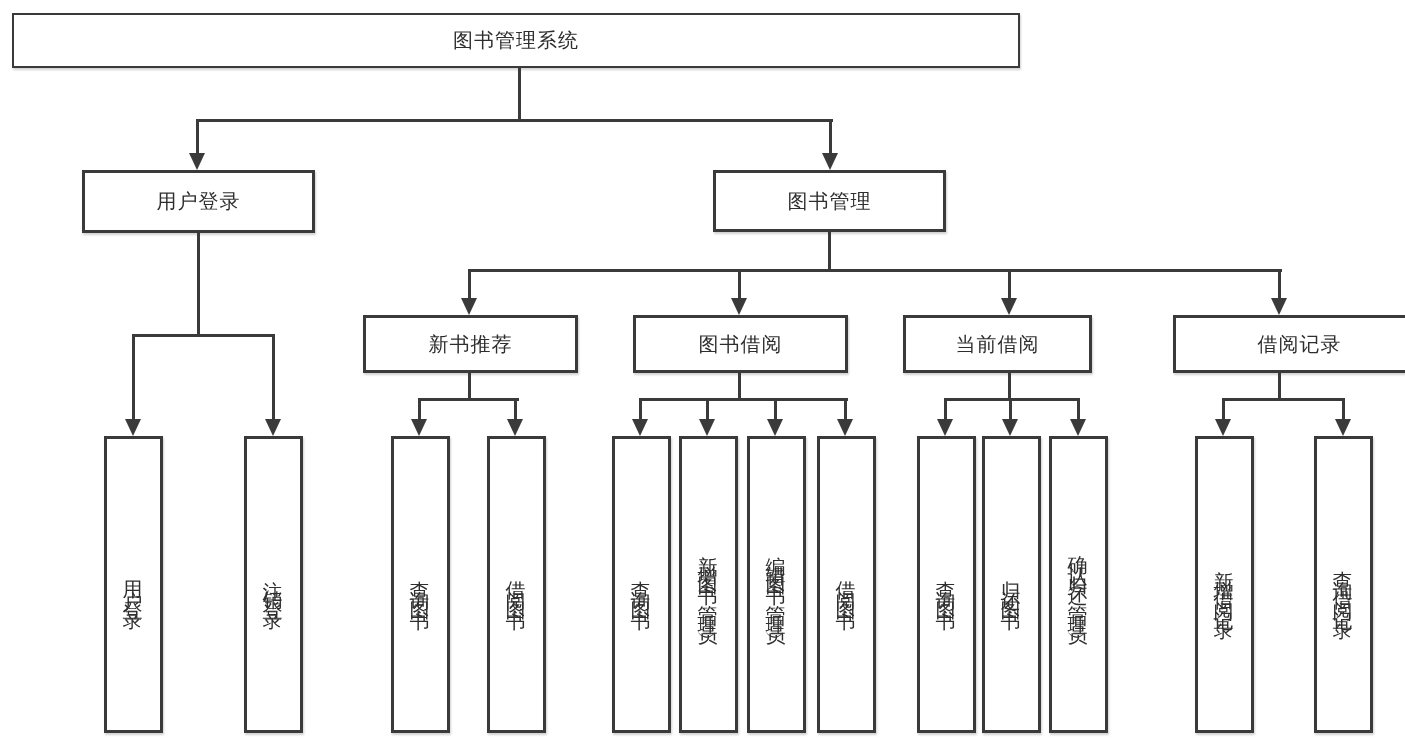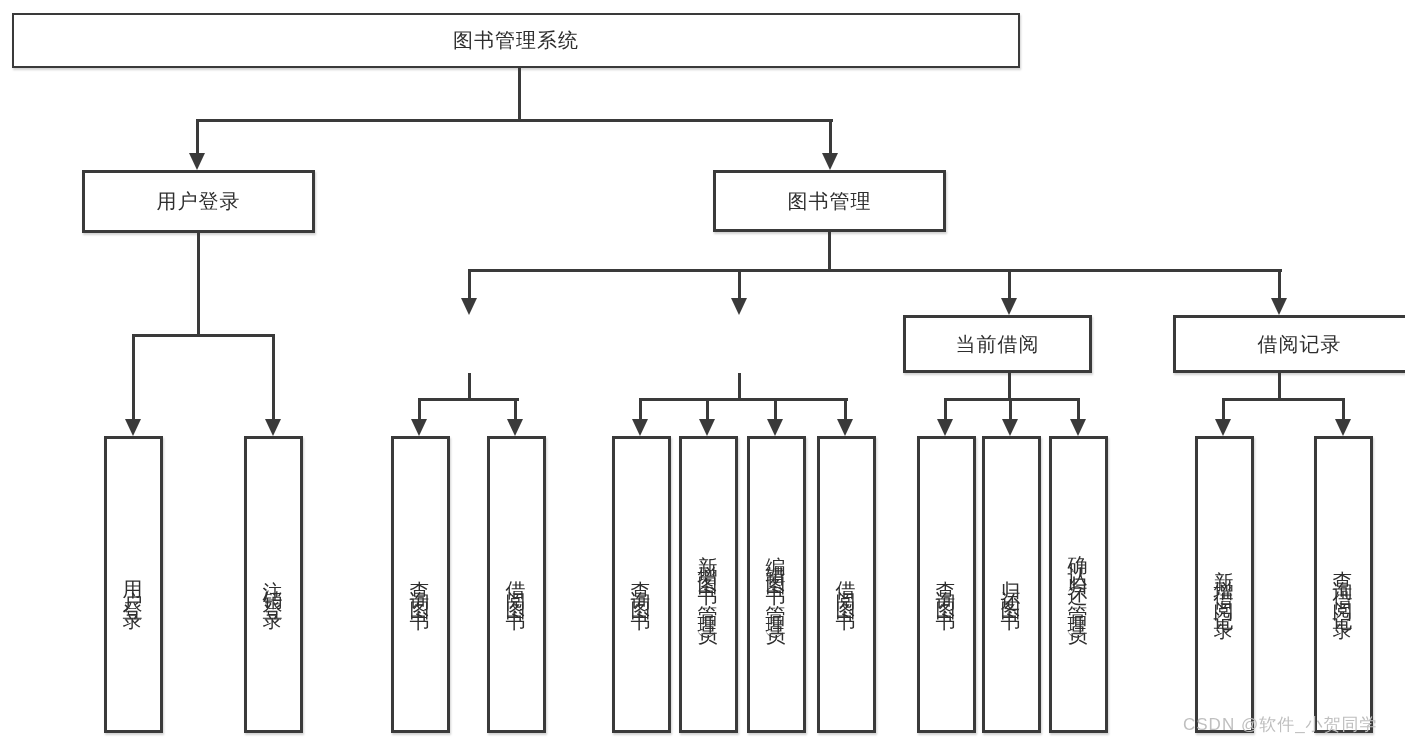--- a/index.html
+++ b/index.html
@@ -116,20 +116,26 @@
   <div class="hl" style="left:468px; top:269px; width:814px;"></div>
   <div class="vl" style="left:468px;  top:271px; height:27px;"></div>
   <div class="ar" style="left:461px;  top:298px;"></div>
   <div class="vl" style="left:738px;  top:271px; height:27px;"></div>
   <div class="ar" style="left:731px;  top:298px;"></div>
   <div class="vl" style="left:1008px; top:271px; height:27px;"></div>
   <div class="ar" style="left:1001px; top:298px;"></div>
   <div class="vl" style="left:1278px; top:271px; height:27px;"></div>
   <div class="ar" style="left:1271px; top:298px;"></div>
 
+  <div class="hbox" style="left:363px; top:315px; width:215px; height:58px;">
+    <span>新书推荐</span>
+  </div>
+  <div class="hbox" style="left:633px; top:315px; width:215px; height:58px;">
+    <span>图书借阅</span>
+  </div>
   <div class="hbox" style="left:903px; top:315px; width:189px; height:58px;">
     <span>当前借阅</span>
   </div>
   <div class="hbox" style="left:1173px; top:315px; width:253px; height:58px;text-align:center;">
     <span>借阅记录</span>
   </div>
 
   <div class="vl" style="left:468px; top:373px; height:27px;"></div>
   <div class="hl" style="left:418px; top:398px; width:101px;"></div>
   <div class="vl" style="left:418px; top:400px; height:19px;"></div>
@@ -201,15 +207,14 @@
     <span class="vtext">确认归还（管理员）</span>
   </div>
 
   <div class="vbox" style="left:1195px;">
     <span class="vtext">新增借阅记录</span>
   </div>
   <div class="vbox" style="left:1314px;">
     <span class="vtext">查询借阅记录</span>
   </div>
 
-  <div class="watermark">CSDN @软件_小贺同学</div>
 
 </div>
 
 </body></html>

